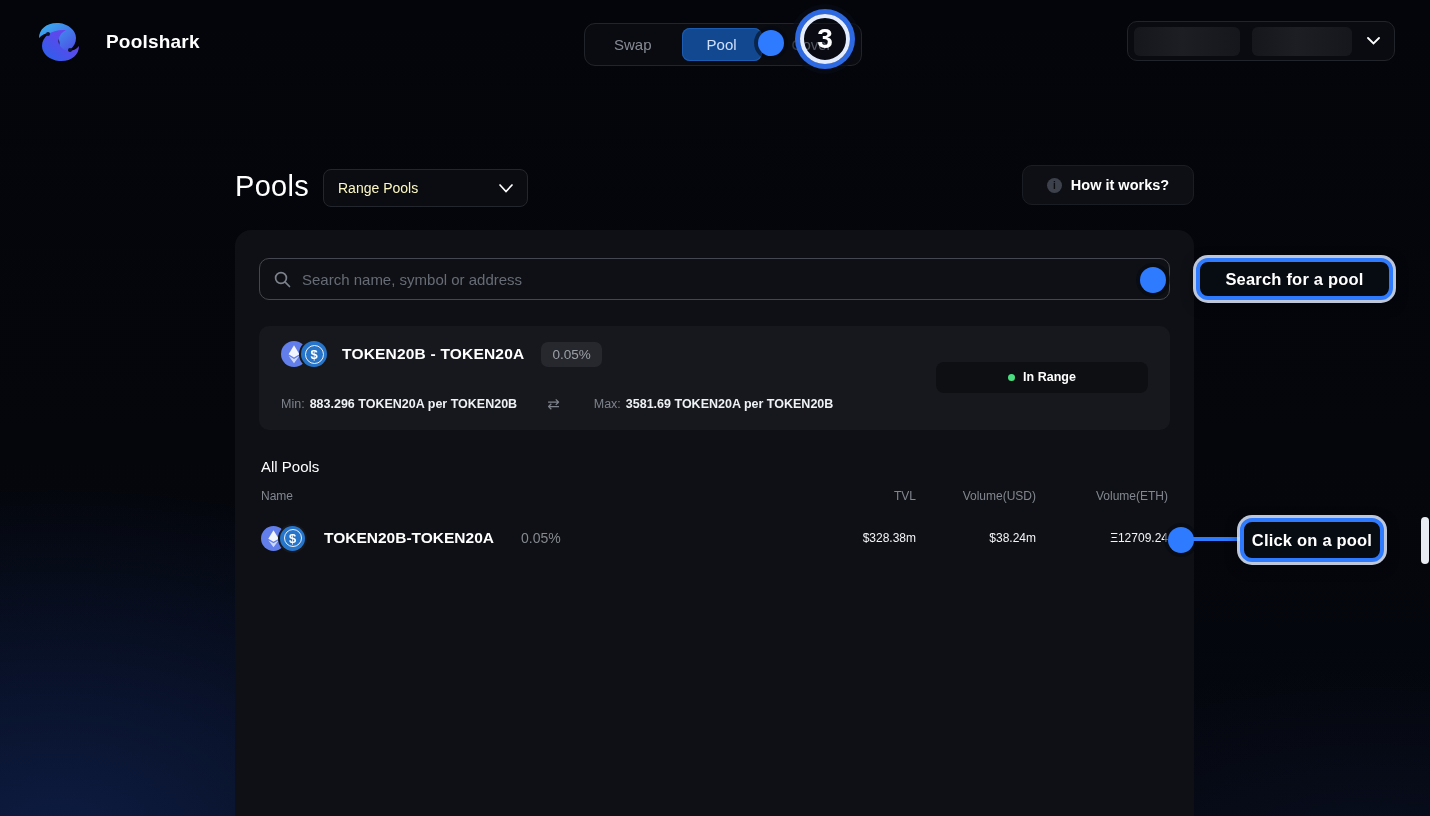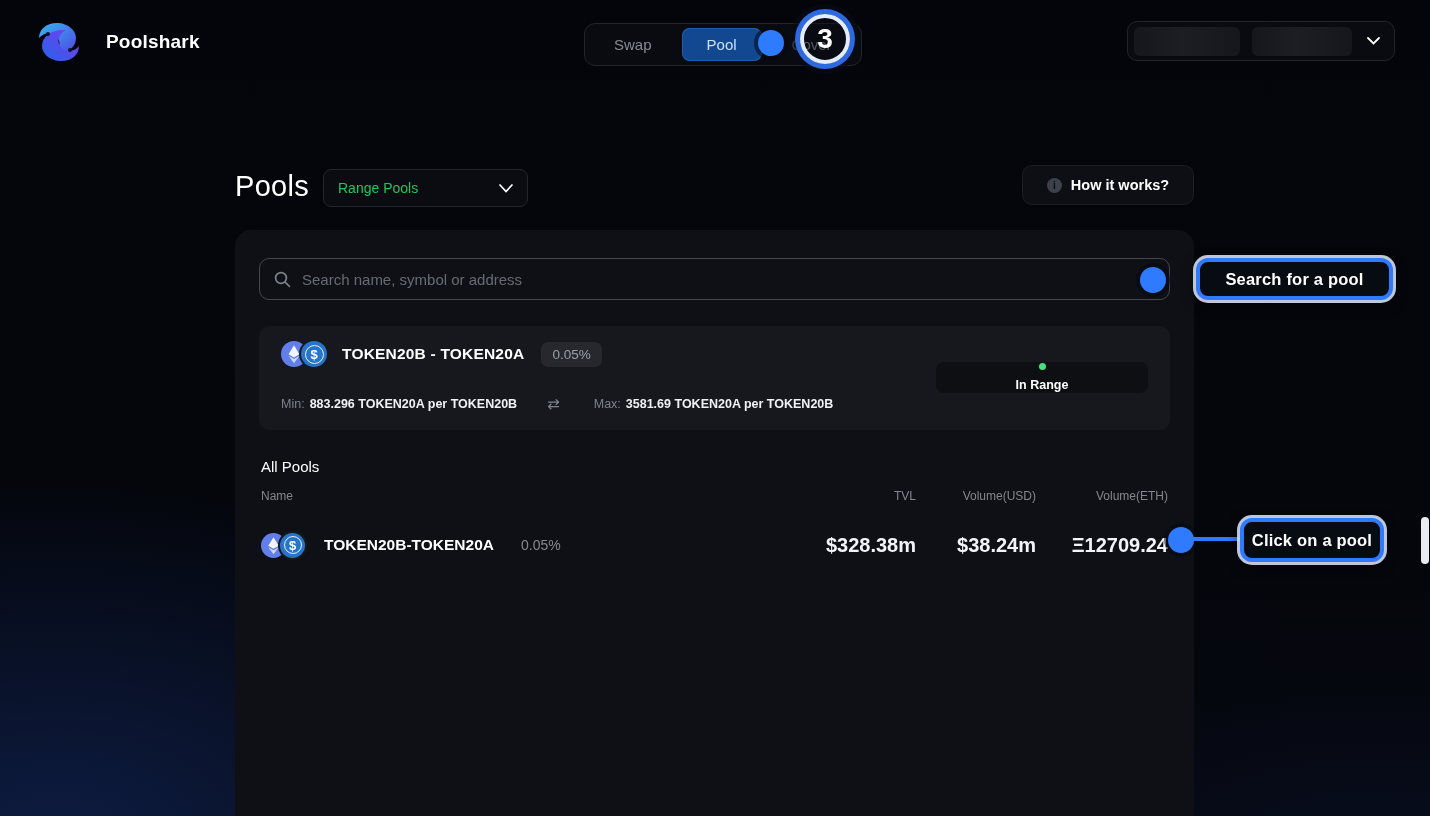--- a/index.html
+++ b/index.html
@@ -45,21 +45,21 @@
   .redacted { height: 29px; border-radius: 6px; background: linear-gradient(90deg,#16171c,#1d1e24 45%,#16171c); }
   .redacted.r1 { width: 106px; }
   .redacted.r2 { width: 100px; margin-left: 3px; }
 
   
   .page-title { position: absolute; left: 235px; top: 170px; font-size: 29px; font-weight: 500; letter-spacing: .3px; }
   .pool-type {
     position: absolute; left: 323px; top: 169px; width: 205px; height: 38px;
     display: flex; align-items: center; justify-content: space-between; padding: 0 14px;
     background: #0b0c11; border: 1px solid #24262d; border-radius: 8px;
-    font-family: inherit; font-size: 14px; color: #22c55e; cursor: pointer;
+    font-family: inherit; font-size: 14px; color: #fef9c3; cursor: pointer;
   }
   .how-btn {
     position: absolute; left: 1022px; top: 165px; width: 172px; height: 40px;
     display: flex; align-items: center; justify-content: center; gap: 9px;
     background: #0e0f14; border: 1px solid #1b1d24; border-radius: 10px;
     font-family: inherit; font-size: 14.5px; font-weight: 600; color: #fff; cursor: pointer;
   }
   .info-icon {
     width: 15px; height: 15px; border-radius: 50%;
     background: #3c414b; color: #0d0e12; font-size: 10px; font-weight: 700;
@@ -95,35 +95,35 @@
   .coin.usd .sym { position: relative; font-size: 13px; font-weight: 700; color: #fff; }
   .pair { font-size: 15.5px; font-weight: 700; margin-left: 15px; letter-spacing: .2px; }
   .fee-badge { margin-left: 17px; background: #26282e; color: #9aa0a8; padding: 5px 11px; border-radius: 7px; font-size: 13.5px; }
   .minmax { display: flex; align-items: center; margin-top: 28px; font-size: 12.5px; }
   .mm-label { color: #7d828b; margin-right: 5px; }
   .mm-value { color: #eef1f5; font-weight: 700; }
   .swap-glyph { color: #7d828b; font-size: 15px; margin: 0 34px 0 30px; }
   .range-badge {
     width: 212px; height: 31px; background: #0e0f13; border-radius: 8px;
     display: flex; align-items: center; justify-content: center; gap: 8px;
-    font-size: 12.5px; font-weight: 600; cursor: default; flex-direction: column;
+    font-size: 12.5px; font-weight: 600; cursor: default;
   }
   .green-dot { width: 7px; height: 7px; border-radius: 50%; background: #4ade80; }
 
-  .table-head { display: flex; align-items: center; color: #82878f; font-size: 12px; padding: 0 2px; margin-bottom: 18px; }
+  .table-head { display: flex; align-items: center; color: #82878f; font-size: 12px; padding: 0 2px; margin-bottom: 11px; }
   .col-name { flex: 1; text-align: left; }
   .col-tvl { width: 120px; text-align: right; }
   .col-vusd { width: 120px; text-align: right; }
   .col-veth { width: 132px; text-align: right; }
   .pool-row { display: flex; align-items: center; height: 48px; padding: 0 2px; border-radius: 8px; cursor: pointer; }
   .pool-row .coin { width: 25px; height: 25px; }
   .row-name { flex: 1; display: flex; align-items: center; }
   .row-pair { font-size: 15.5px; font-weight: 700; margin-left: 19px; }
   .row-fee { font-size: 14px; color: #84898f; margin-left: 27px; }
-  .num { font-size: 20px; font-weight: 700; color: #f2f4f7; }
+  .num { font-size: 12px; font-weight: 400; color: #f2f4f7; }
 
   
   .ann { position: absolute; z-index: 50; }
   .ann-dot {
     width: 26px; height: 26px; border-radius: 50%;
     background: #2f7bff; box-shadow: 0 0 0 4px rgba(6,10,18,.55);
   }
   .step-circle {
     left: 800px; top: 14px; width: 50px; height: 50px; border-radius: 50%;
     border: 4px solid #e3edff;

